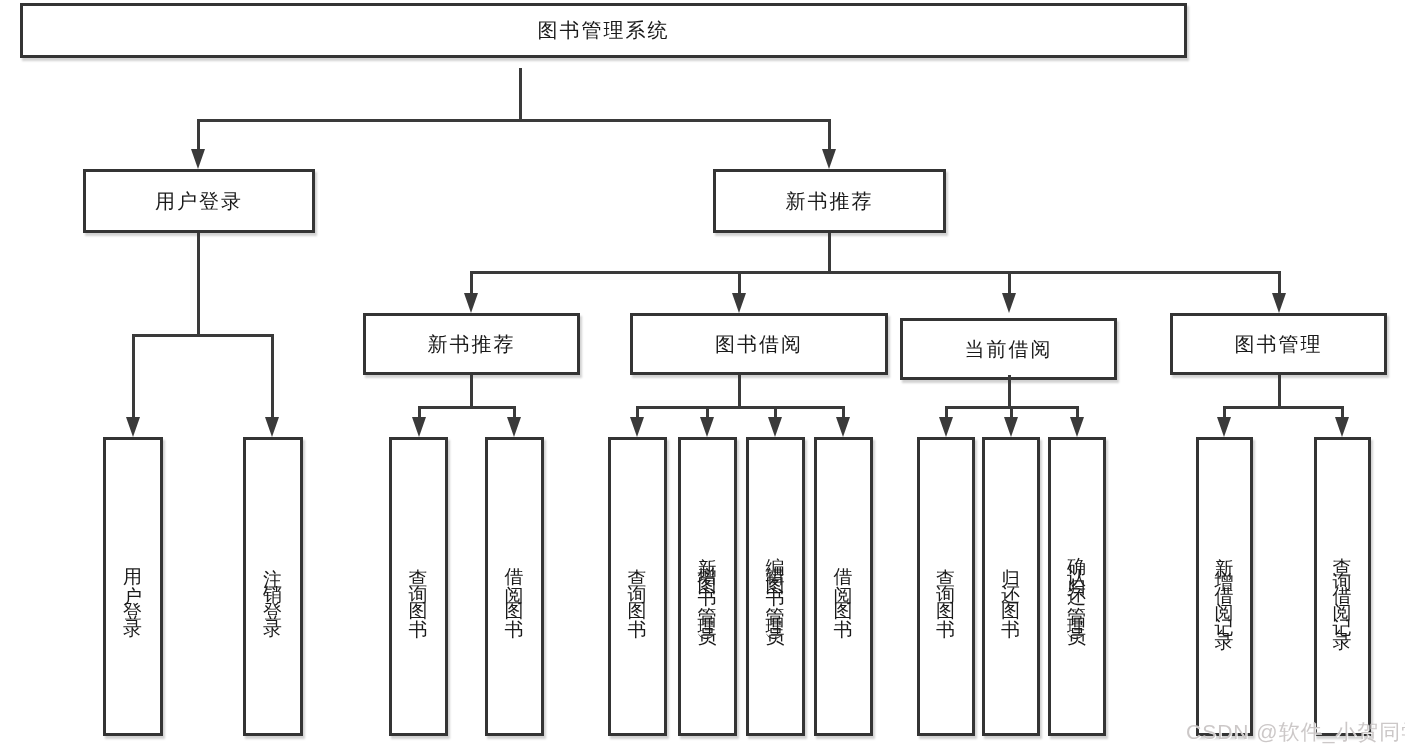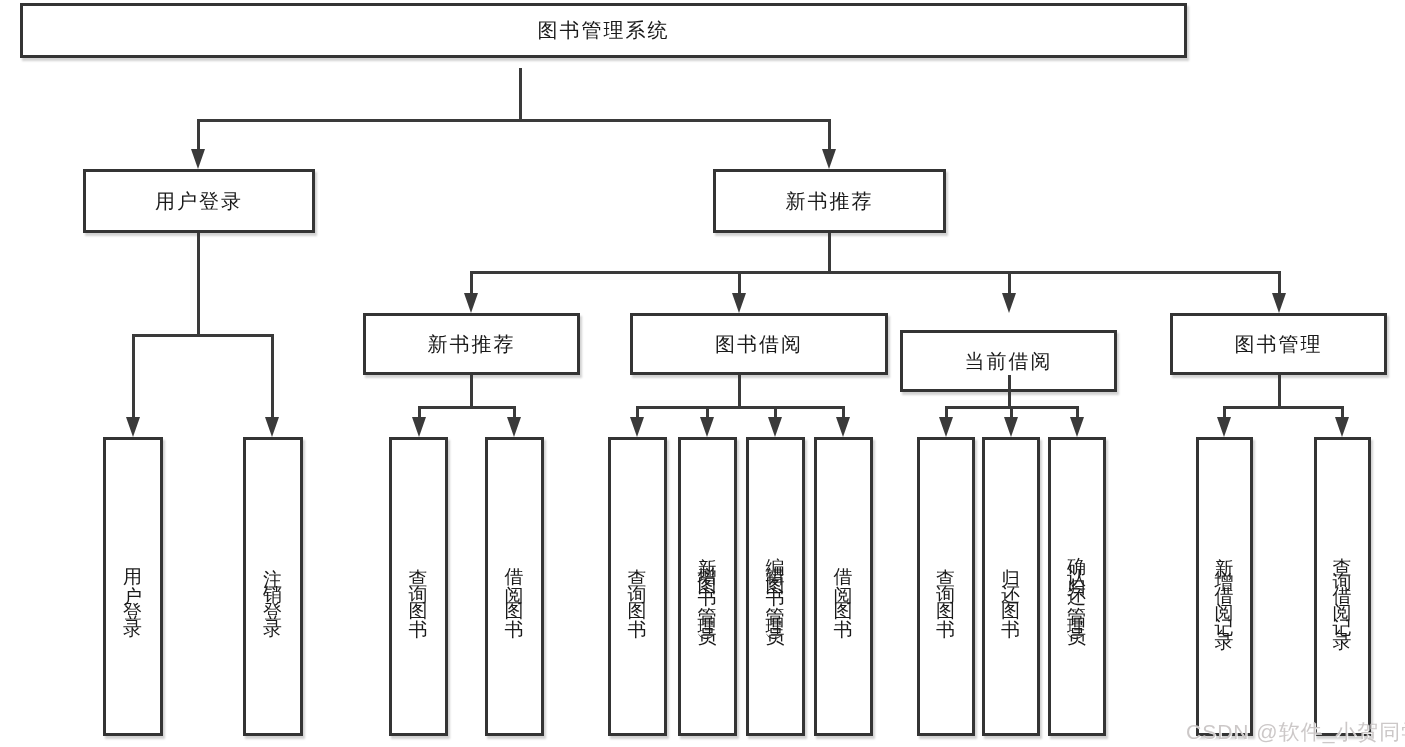--- a/index.html
+++ b/index.html
@@ -73,21 +73,21 @@
   <div class="arr" style="left:1002px;top:293px"></div>
   <div class="ln" style="left:1278px;top:271px;width:3px;height:22px"></div>
   <div class="arr" style="left:1272px;top:293px"></div>
 
   <div class="box hbox" style="left:363px;top:313px;width:217px;height:62px">
     <span>新书推荐</span>
   </div>
   <div class="box hbox" style="left:630px;top:313px;width:258px;height:62px">
     <span>图书借阅</span>
   </div>
-  <div class="box hbox" style="left:900px;top:330px;width:217px;height:62px">
+  <div class="box hbox" style="left:900px;top:318px;width:217px;height:62px">
     <span>当前借阅</span>
   </div>
   <div class="box hbox" style="left:1170px;top:313px;width:217px;height:62px">
     <span>图书管理</span>
   </div>
 
   <div class="ln" style="left:470px;top:375px;width:3px;height:33px"></div>
   <div class="ln" style="left:418px;top:406px;width:98px;height:3px"></div>
   <div class="ln" style="left:418px;top:406px;width:3px;height:12px"></div>
   <div class="arr" style="left:412px;top:417px"></div>

